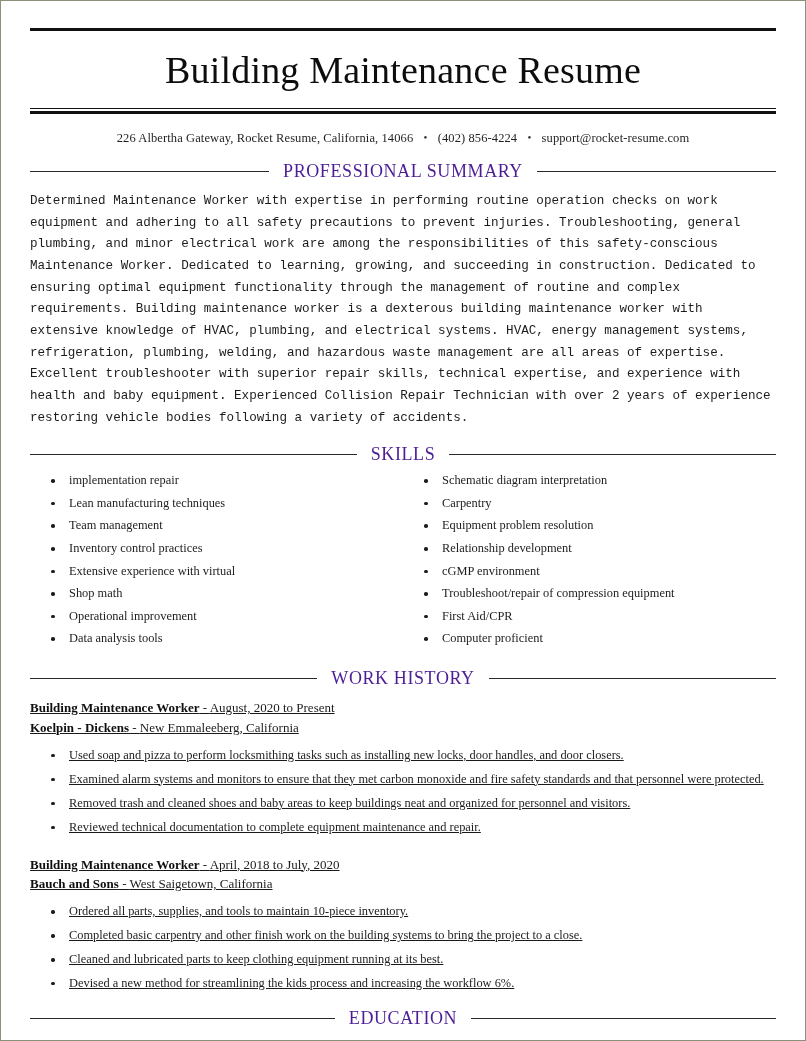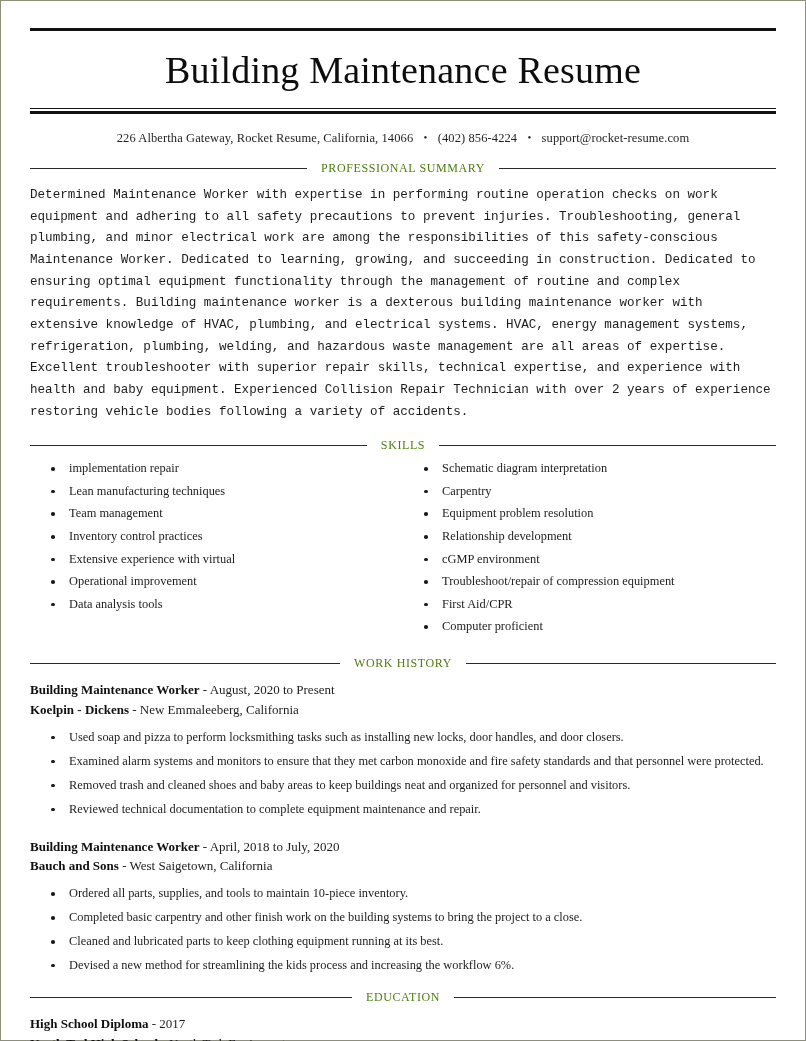--- a/index.html
+++ b/index.html
@@ -73,23 +73,23 @@
     gap: 14px;
     margin: 15px 0 0 0;
   }
   .section-head .rule {
     flex: 1 1 auto;
     height: 0;
     border-top: 1px solid #2a2a2a;
   }
   .section-head .label {
     flex: 0 0 auto;
-    font-size: 12px;
+    font-size: 18px;
     letter-spacing: 0.6px;
-    color: #4d7c0f;
+    color: #4c1d95;
     white-space: nowrap;
   }
 
   
   .summary {
     font-size: 12.6px;
     line-height: 1.72;
     text-align: left;
     color: #1c1c1c;
     margin: 9px 0 0 0;
@@ -125,21 +125,21 @@
     position: absolute;
     left: 3px;
     top: 7px;
     width: 3.5px;
     height: 3.5px;
     border-radius: 50%;
     background: #1c1c1c;
   }
 
   
-  .job { margin: 9px 0 0 0; }
+  .job { margin: 9px 0 0 0; text-decoration: underline; }
   .job + .job { margin-top: 18px; }
   .job-line {
     font-size: 13px;
     line-height: 1.52;
     color: #1c1c1c;
   }
   .job-line .strong {
     font-weight: bold;
     color: #0f0f0f;
   }
@@ -216,20 +216,21 @@
         <span class="rule right"></span>
       </div>
       <div class="skills-wrap">
         <div class="skills-col left">
           <ul class="bullets">
             <li>implementation repair</li>
             <li>Lean manufacturing techniques</li>
             <li>Team management</li>
             <li>Inventory control practices</li>
             <li>Extensive experience with virtual</li>
+            <li>Shop math</li>
             <li>Operational improvement</li>
             <li>Data analysis tools</li>
           </ul>
         </div>
         <div class="skills-col right">
           <ul class="bullets">
             <li>Schematic diagram interpretation</li>
             <li>Carpentry</li>
             <li>Equipment problem resolution</li>
             <li>Relationship development</li>

